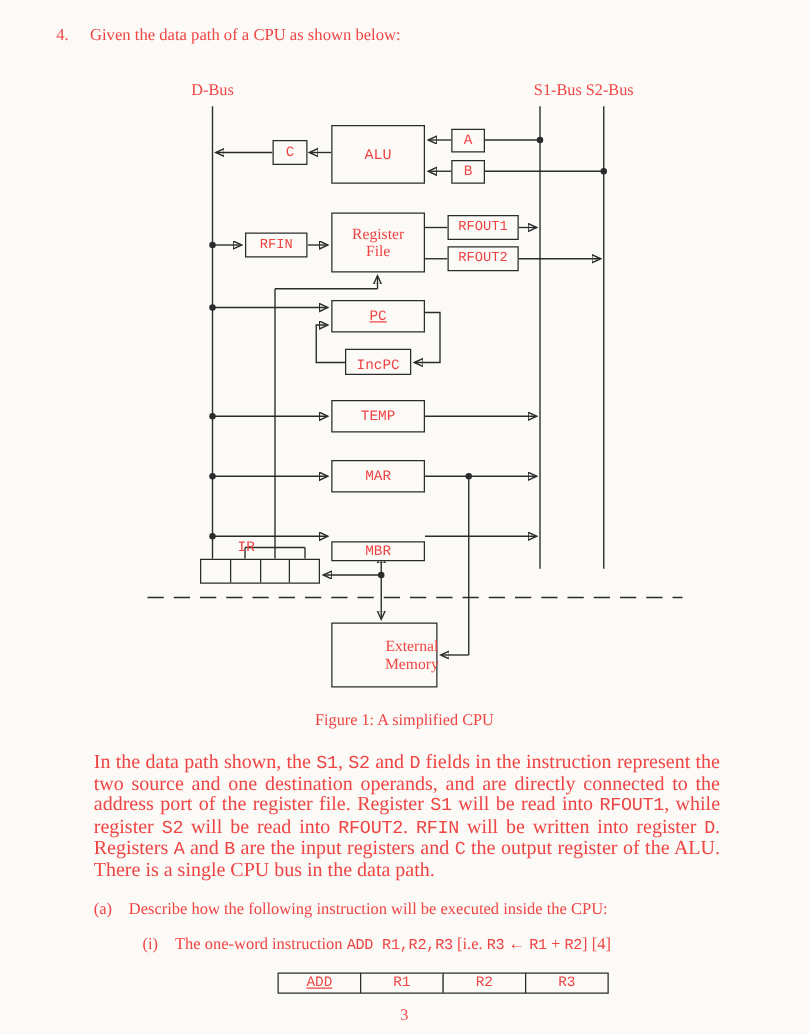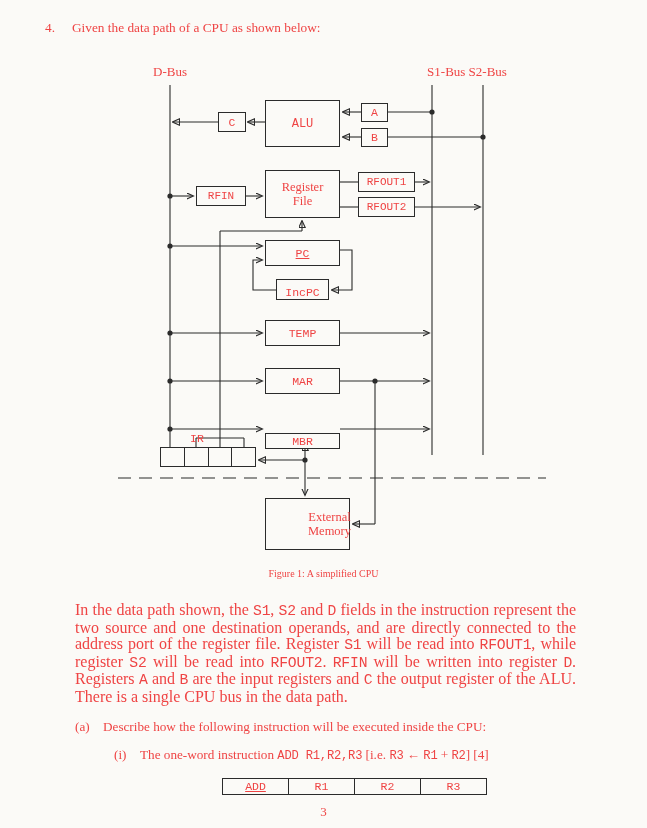--- a/index.html
+++ b/index.html
@@ -18,21 +18,21 @@
     border:1.2px solid #2b2b2b;background:#fbfaf7;
     display:flex;align-items:center;justify-content:center;
   }
   .boxtt{font-family:"Liberation Mono","DejaVu Sans Mono",monospace;font-size:11.5px;}
   .boxserif{font-size:12.5px;line-height:1.12;text-align:center;}
   .wrap2{display:block;width:56px;text-align:center;}
   .irwrap{position:absolute;box-sizing:border-box;border:1.2px solid #2b2b2b;background:#fbfaf7;display:flex;}
   .ircell{flex:1;border-left:1.2px solid #2b2b2b;}
   .ircell:first-child{border-left:none;}
   .irlabel{font-family:"Liberation Mono","DejaVu Sans Mono",monospace;font-size:11.5px;}
-  .caption{font-size:10px;width:647px;text-align:center;}
+  .caption{font-size:13px;width:647px;text-align:center;}
   .bodypara{font-size:16px;line-height:16.6px;width:501px;text-align:justify;}
   .tt{font-family:"Liberation Mono","DejaVu Sans Mono",monospace;font-size:0.92em;letter-spacing:-0.2px;}
   .partline{font-size:13.2px;}
   .pmark{display:inline-block;width:28px;}
   .pmark2{display:inline-block;width:26px;}
   .iwtable{position:absolute;display:flex;}
   .iwcell{
     box-sizing:border-box;width:67px;height:17px;margin-left:-1px;
     border:1px solid #2b2b2b;display:flex;align-items:center;justify-content:center;
     font-family:"Liberation Mono","DejaVu Sans Mono",monospace;font-size:11.5px;background:#fbfaf7;

